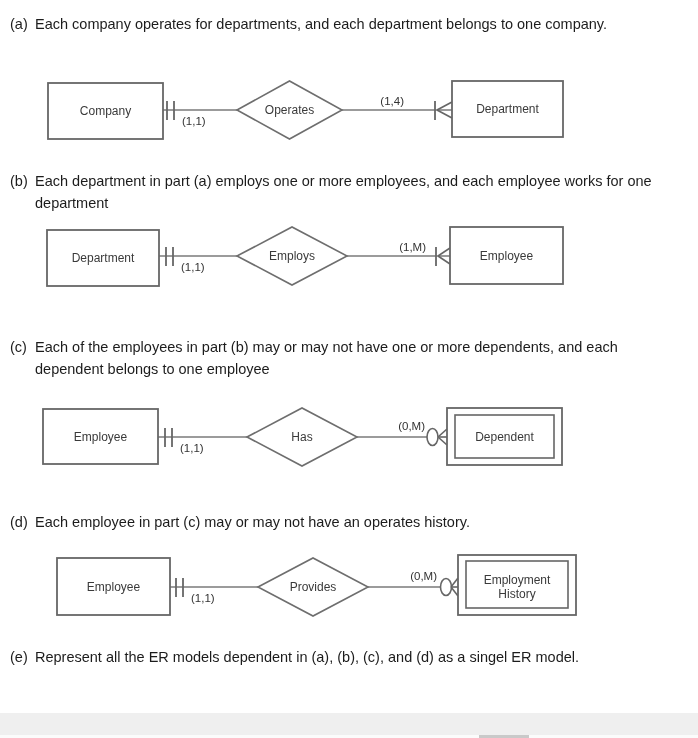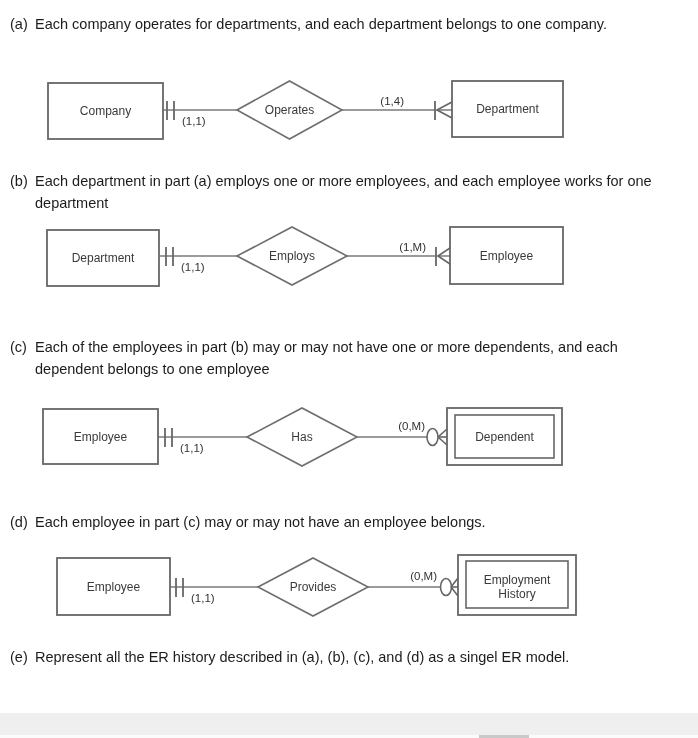--- a/index.html
+++ b/index.html
@@ -107,21 +107,21 @@
     <line x1="438" y1="38" x2="447" y2="46" stroke="#666666" stroke-width="1.6"></line>
   </g>
   <rect x="447" y="9" width="115" height="57" fill="#ffffff" stroke="#666666" stroke-width="1.8"></rect>
   <rect x="455" y="16" width="99" height="43" fill="#ffffff" stroke="#666666" stroke-width="1.6"></rect>
   <text class="entity-text" x="504.5" y="42" text-anchor="middle">Dependent</text>
 </svg>
 </div>
 
 <div class="item" style="top:511px;">
   <span class="label">(d)</span>
-  <div class="body">Each employee in part (c) may or may not have an employee belongs.</div>
+  <div class="body">Each employee in part (c) may or may not have an operates history.</div>
 </div>
 
 <div class="diagram" style="top:549px;">
 <svg width="698" height="76" viewBox="0 0 698 76">
   <line x1="170" y1="38" x2="261" y2="38" stroke="#7a7a7a" stroke-width="1.6"></line>
   <line x1="368" y1="38" x2="441" y2="38" stroke="#7a7a7a" stroke-width="1.6"></line>
   <rect x="57" y="9" width="113" height="57" fill="#ffffff" stroke="#666666" stroke-width="1.8"></rect>
   <text class="entity-text" x="113.5" y="42" text-anchor="middle">Employee</text>
   <g>
     <line x1="176" y1="29" x2="176" y2="48" stroke="#666666" stroke-width="1.8"></line>
@@ -139,19 +139,19 @@
   </g>
   <rect x="458" y="6" width="118" height="60" fill="#ffffff" stroke="#666666" stroke-width="1.8"></rect>
   <rect x="466" y="12" width="102" height="47" fill="#ffffff" stroke="#666666" stroke-width="1.6"></rect>
   <text class="entity-text" x="517" y="35" text-anchor="middle">Employment</text>
   <text class="entity-text" x="517" y="49" text-anchor="middle">History</text>
 </svg>
 </div>
 
 <div class="item" style="top:646px;">
   <span class="label">(e)</span>
-  <div class="body">Represent all the ER history described in (a), (b), (c), and (d) as a singel ER model.</div>
+  <div class="body">Represent all the ER models dependent in (a), (b), (c), and (d) as a singel ER model.</div>
 </div>
 
 <div class="bottom-bar"></div>
 <div class="hscrollbar">
   <div class="hscroll-thumb"></div>
 </div>
 
 </body></html>

